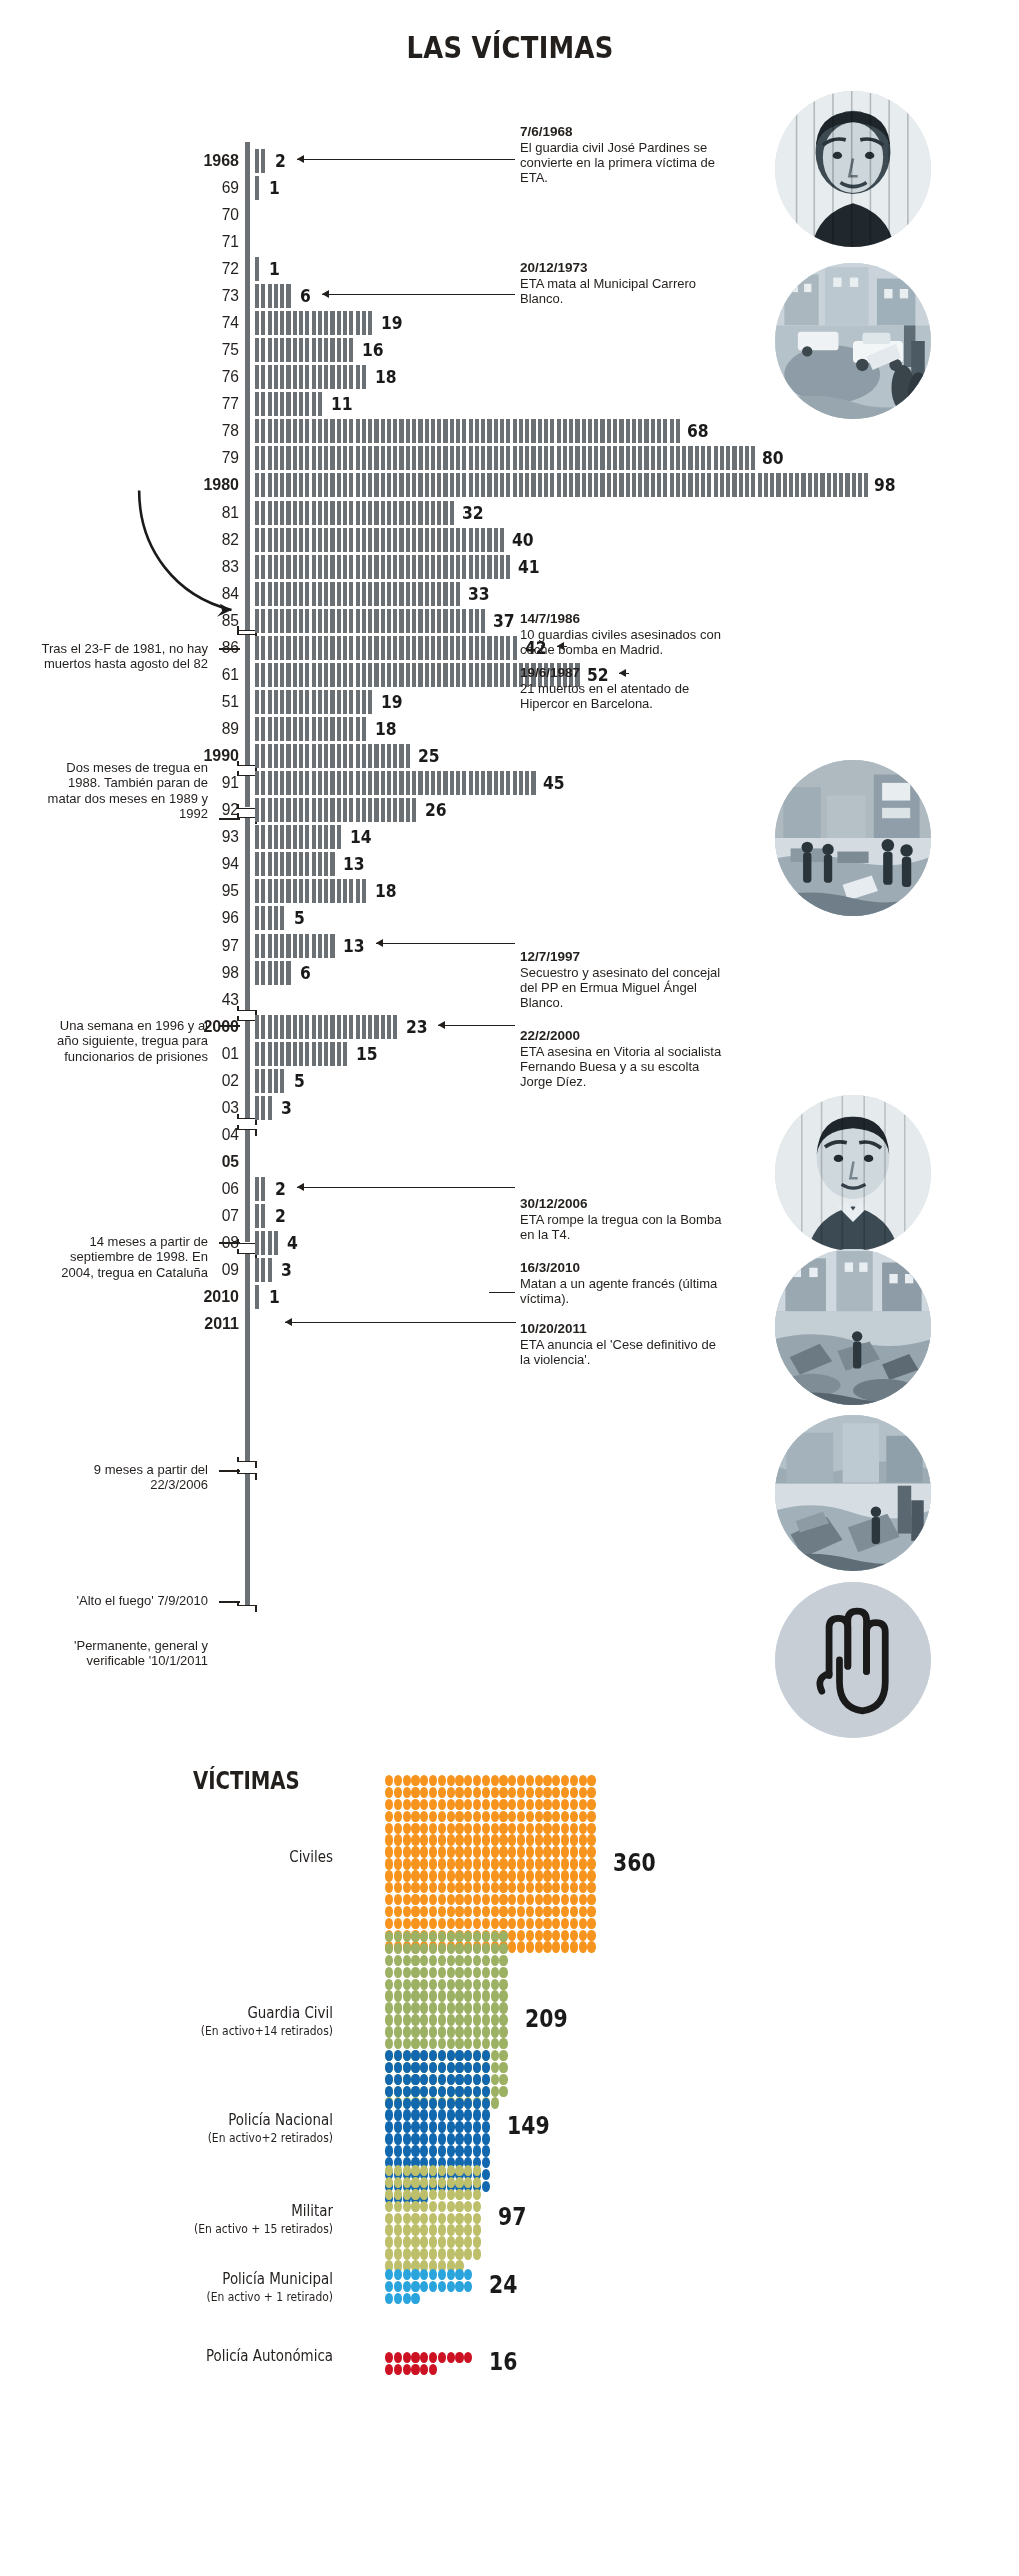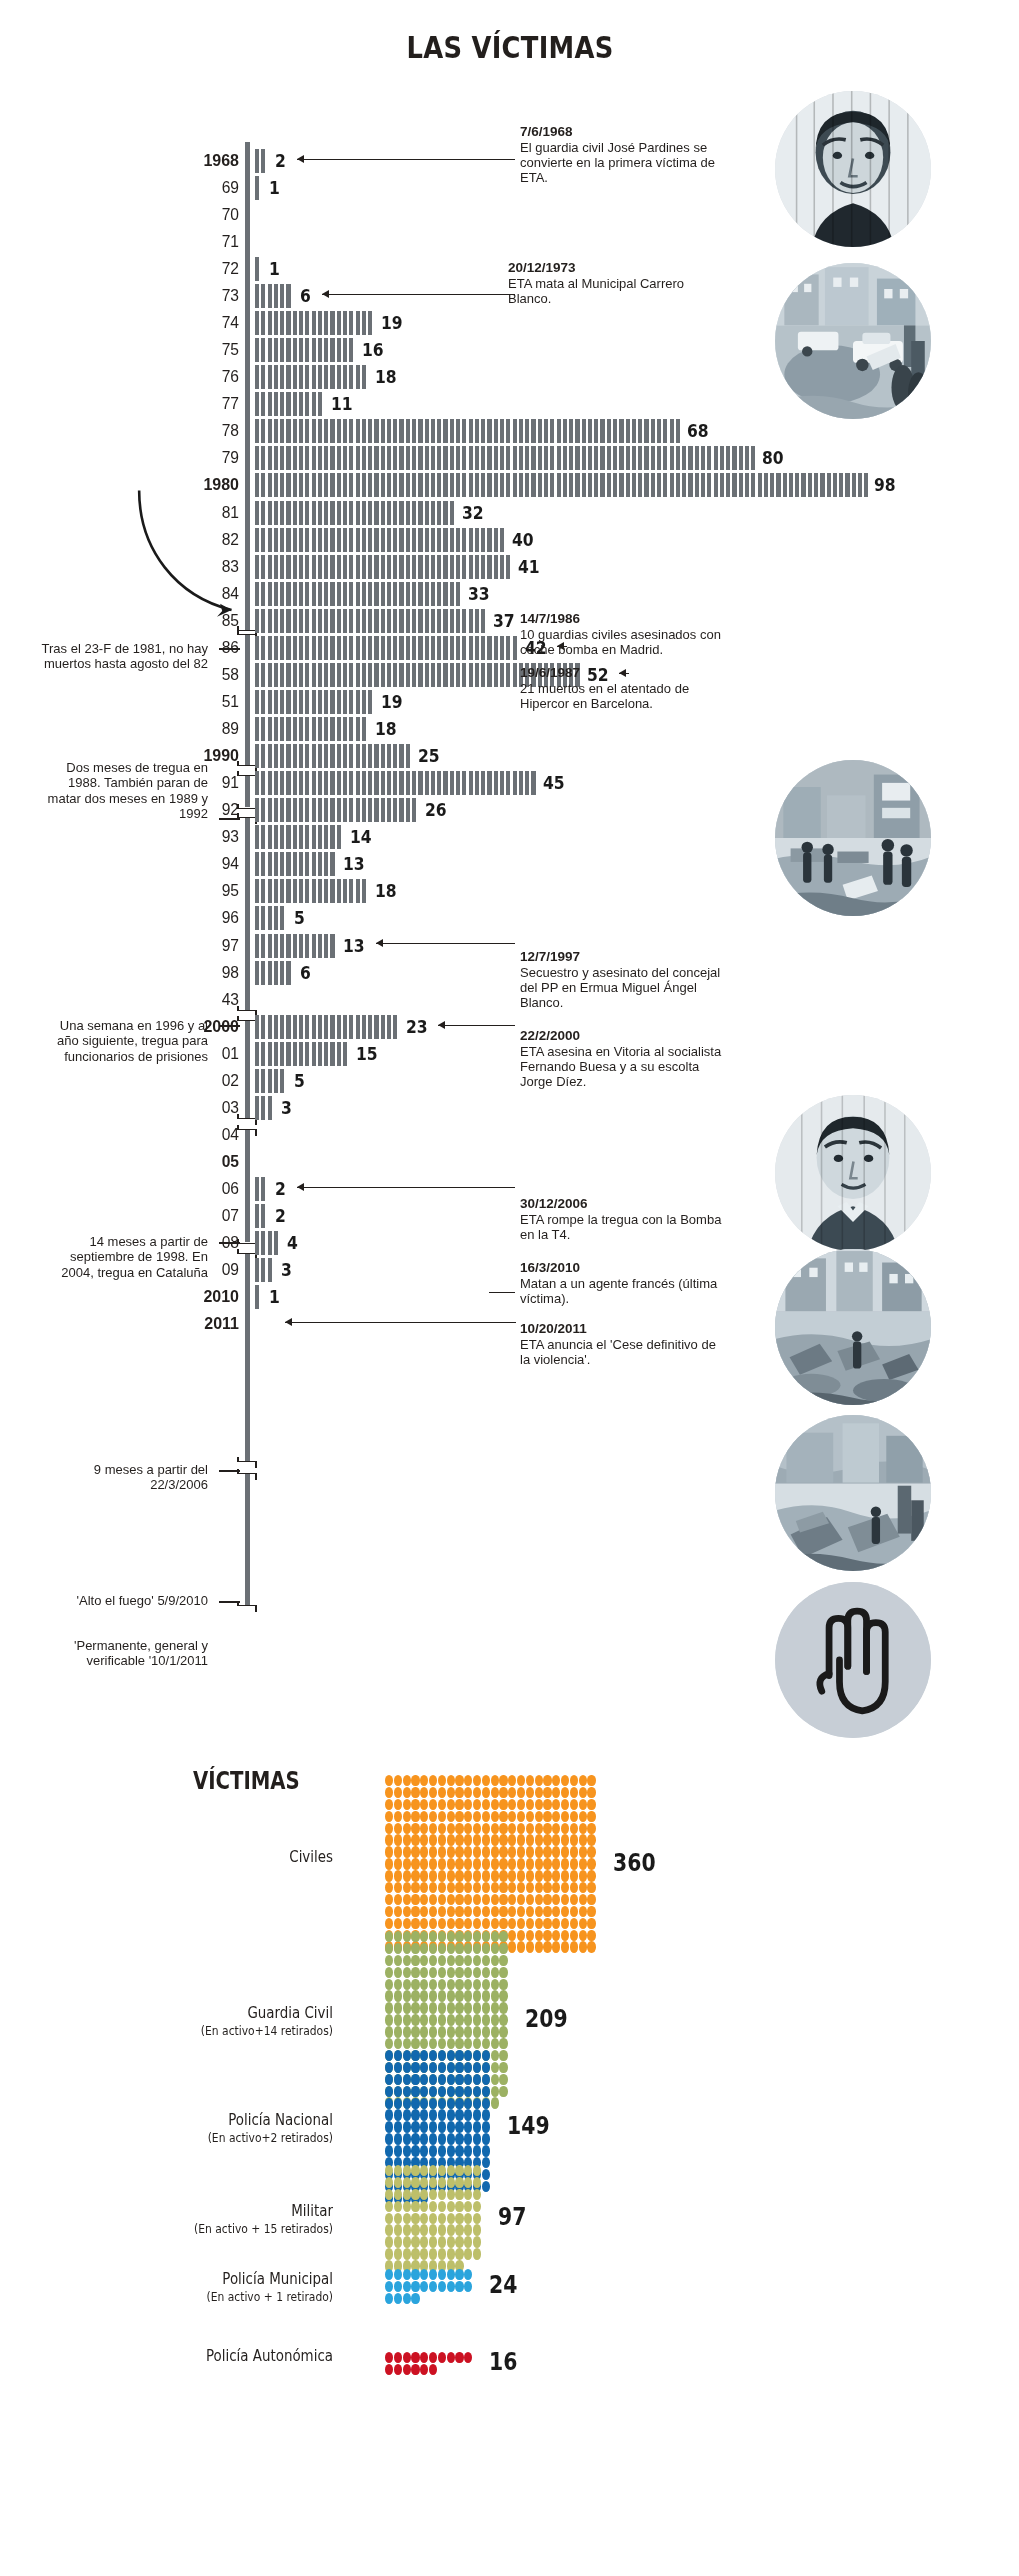--- a/index.html
+++ b/index.html
@@ -824,21 +824,21 @@
           <div class="bar-seg"></div>
           <div class="bar-seg"></div>
           <div class="bar-seg"></div>
           <div class="bar-seg"></div>
           <div class="bar-seg"></div>
           <div class="bar-seg"></div>
         </div>
         <div class="bar-value" style="left: 525px;">42</div>
       </div>
       <div class="year-row" style="top: 661px;">
-        <div class="year-label">58</div>
+        <div class="year-label">61</div>
         <div class="bar-wrap" style="left: 255px;">
           <div class="bar-seg"></div>
           <div class="bar-seg"></div>
           <div class="bar-seg"></div>
           <div class="bar-seg"></div>
           <div class="bar-seg"></div>
           <div class="bar-seg"></div>
           <div class="bar-seg"></div>
           <div class="bar-seg"></div>
           <div class="bar-seg"></div>
@@ -1282,21 +1282,21 @@
       </div>
     </div>
 
   <div id="notes-host">
       <div class="note" style="left: 520px; top: 124px;">
         <span class="note-date">7/6/1968</span>
         <span class="note-text">El guardia civil José Pardines se convierte en la primera víctima de ETA.</span>
       </div>
       <div class="leader" style="left: 297px; top: 159px; width: 218px;"></div>
       <div class="leader-head" style="left: 297px; top: 155px;"></div>
-      <div class="note" style="left: 508px; top: 260px;">
+      <div class="note" style="left: 520px; top: 260px;">
         <span class="note-date">20/12/1973</span>
         <span class="note-text">ETA mata al Municipal Carrero Blanco.</span>
       </div>
       <div class="leader" style="left: 322px; top: 294px; width: 193px;"></div>
       <div class="leader-head" style="left: 322px; top: 290px;"></div>
       <div class="note" style="left: 520px; top: 611px;">
         <span class="note-date">14/7/1986</span>
         <span class="note-text">10 guardias civiles asesinados con coche bomba en Madrid.</span>
       </div>
       <div class="leader" style="left: 557px; top: 646px; width: 10.4px;"></div>
@@ -1342,21 +1342,21 @@
       <div class="truce-note" style="left: 36px; top: 641px;">Tras el 23-F de 1981, no hay muertos hasta agosto del 82</div>
       <div class="truce-tick" style="top: 648px;"></div>
       <div class="truce-note" style="left: 36px; top: 760px;">Dos meses de tregua en 1988. También paran de matar dos meses en 1989 y 1992</div>
       <div class="truce-tick" style="top: 818px;"></div>
       <div class="truce-note" style="left: 36px; top: 1018px;">Una semana en 1996 y al año siguiente, tregua para funcionarios de prisiones</div>
       <div class="truce-tick" style="top: 1025px;"></div>
       <div class="truce-note" style="left: 36px; top: 1234px;">14 meses a partir de septiembre de 1998. En 2004, tregua en Cataluña</div>
       <div class="truce-tick" style="top: 1242px;"></div>
       <div class="truce-note" style="left: 36px; top: 1462px;">9 meses a partir del 22/3/2006</div>
       <div class="truce-tick" style="top: 1470px;"></div>
-      <div class="truce-note" style="left: 36px; top: 1593px;">'Alto el fuego' 5/9/2010</div>
+      <div class="truce-note" style="left: 36px; top: 1593px;">'Alto el fuego' 7/9/2010</div>
       <div class="truce-tick" style="top: 1601px;"></div>
       <div class="truce-note" style="left: 36px; top: 1638px;">'Permanente, general y verificable '10/1/2011</div>
     </div>
 
   <div class="photo" style="left:775px;top:91px;width:156px;height:156px;">
     <svg width="156" height="156" viewBox="0 0 300 300">
       <rect width="300" height="300" fill="#e7ecef"></rect>
       <ellipse cx="150" cy="118" rx="72" ry="80" fill="#3d4a52"></ellipse>
       <path d="M78 118 q0-78 72-78 t72 78 q0 -52 -72 -58 -72 6 -72 58z" fill="#1e262b"></path>
       <ellipse cx="150" cy="128" rx="58" ry="68" fill="#cdd6da"></ellipse>

